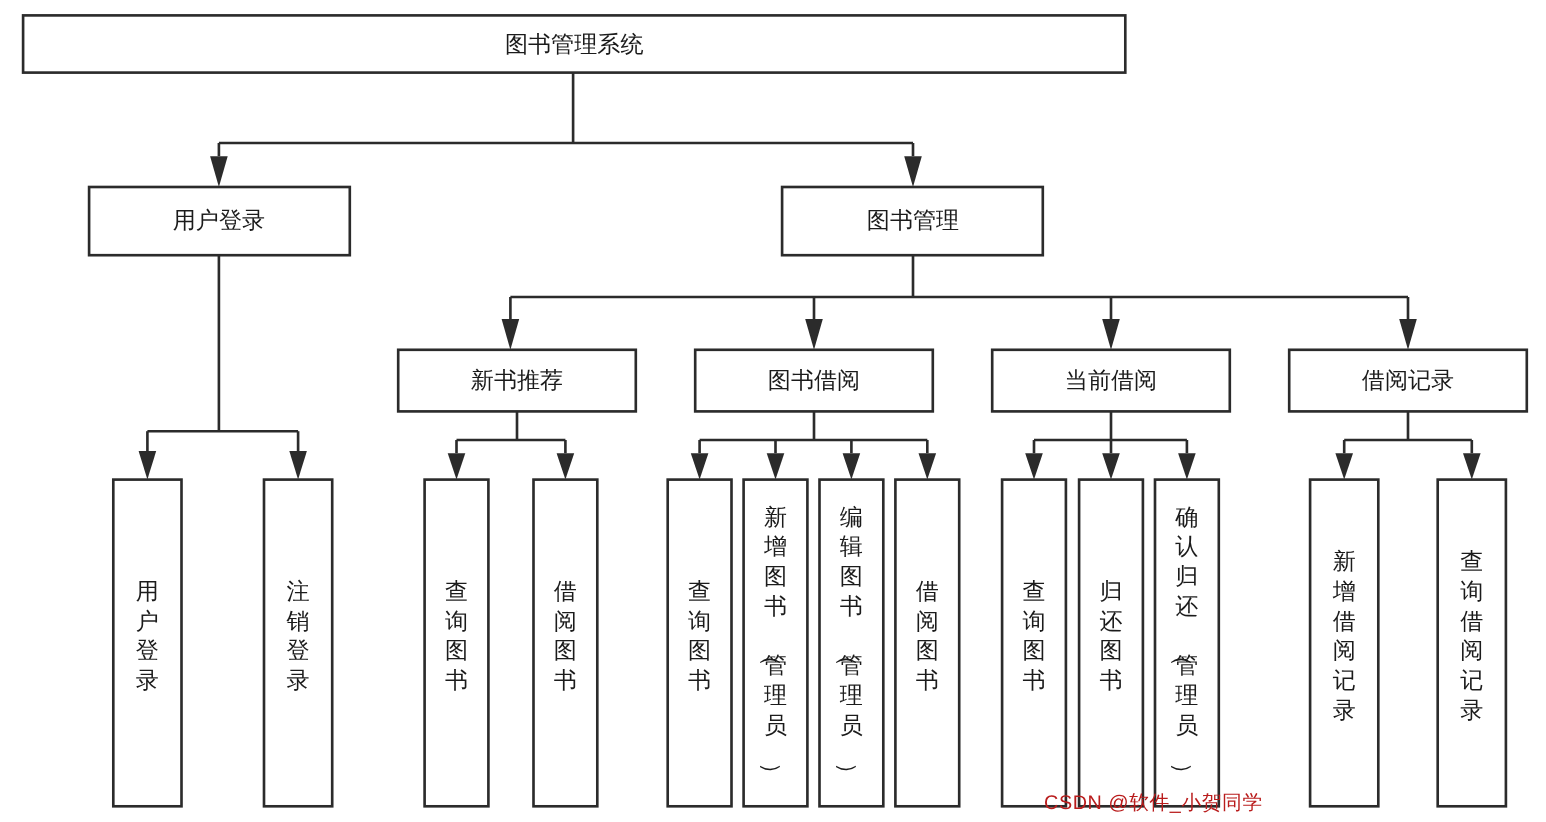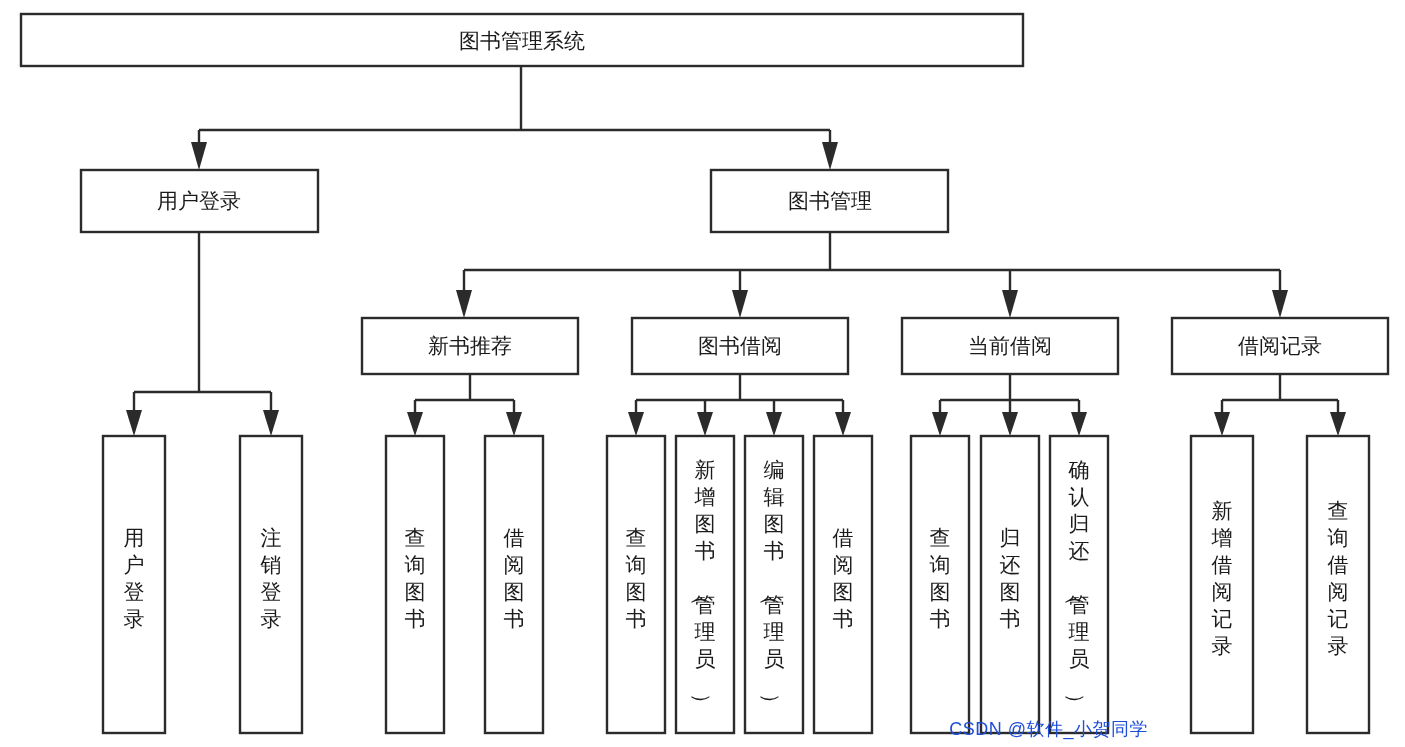--- a/index.html
+++ b/index.html
@@ -53,21 +53,21 @@
     font-size: 21px;
     fill: #1b1b1b;
     text-anchor: middle;
   }
   .watermark-text {
     position: absolute;
     right: 12px;
     bottom: 6px;
     font-family: "Liberation Sans", "DejaVu Sans", sans-serif;
     font-size: 18px;
-    color: #1d4ed8;
+    color: #b91c1c;
     white-space: nowrap;
     letter-spacing: 0.5px;
     user-select: none;
   }
 </style>
 </head>
 <body>
 
 <div id="diagram-root">
 

